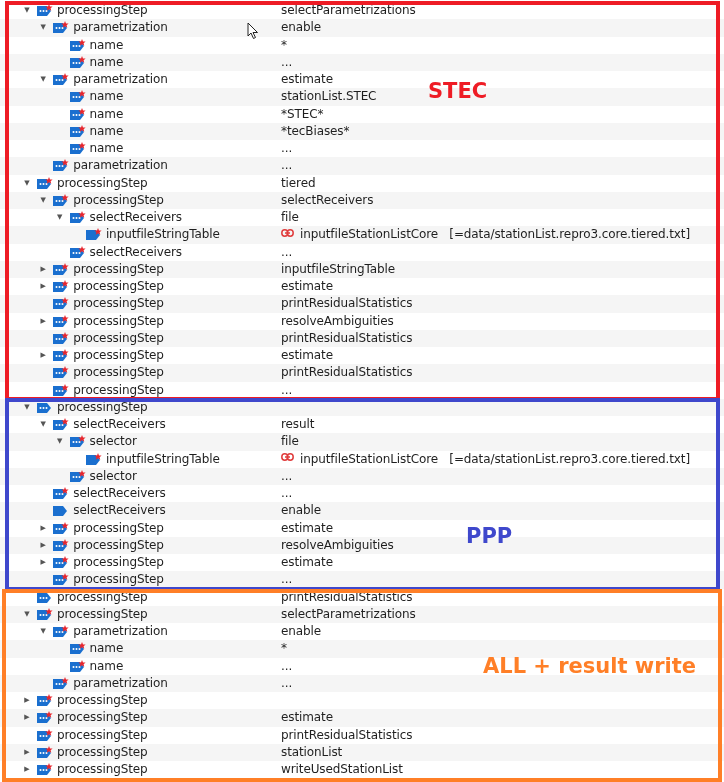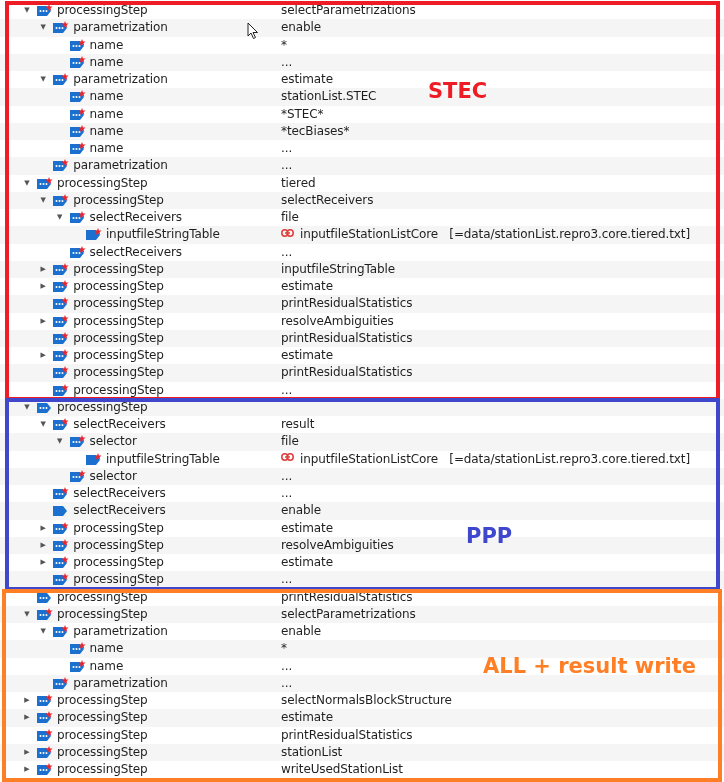--- a/index.html
+++ b/index.html
@@ -478,21 +478,20 @@
     <div class="row">
       <span class="arrow" style="left: 22px;">▶</span>
       <span class="icon" style="left: 36px;"><svg width="17" height="13" viewBox="0 0 17 13">
           <path d="M1 2 H11 L15 7 L11 12 H1 Z" fill="#1a6fcf"></path>
           <circle cx="4.5" cy="7" r="1" fill="#fff"></circle>
           <circle cx="7.5" cy="7" r="1" fill="#fff"></circle>
           <circle cx="10.5" cy="7" r="1" fill="#fff"></circle>
           <path d="M13 0 L14 2.5 L16.6 2.6 L14.6 4.2 L15.3 6.8 L13 5.3 L10.7 6.8 L11.4 4.2 L9.4 2.6 L12 2.5 Z" fill="#e8262d"></path>
         </svg></span>
       <span class="label" style="left: 57px;">processingStep</span>
-      <span class="value">selectNormalsBlockStructure</span>
     </div>
     <div class="row">
       <span class="arrow" style="left: 22px;">▶</span>
       <span class="icon" style="left: 36px;"><svg width="17" height="13" viewBox="0 0 17 13">
           <path d="M1 2 H11 L15 7 L11 12 H1 Z" fill="#1a6fcf"></path>
           <circle cx="4.5" cy="7" r="1" fill="#fff"></circle>
           <circle cx="7.5" cy="7" r="1" fill="#fff"></circle>
           <circle cx="10.5" cy="7" r="1" fill="#fff"></circle>
           <path d="M13 0 L14 2.5 L16.6 2.6 L14.6 4.2 L15.3 6.8 L13 5.3 L10.7 6.8 L11.4 4.2 L9.4 2.6 L12 2.5 Z" fill="#e8262d"></path>
         </svg></span>

